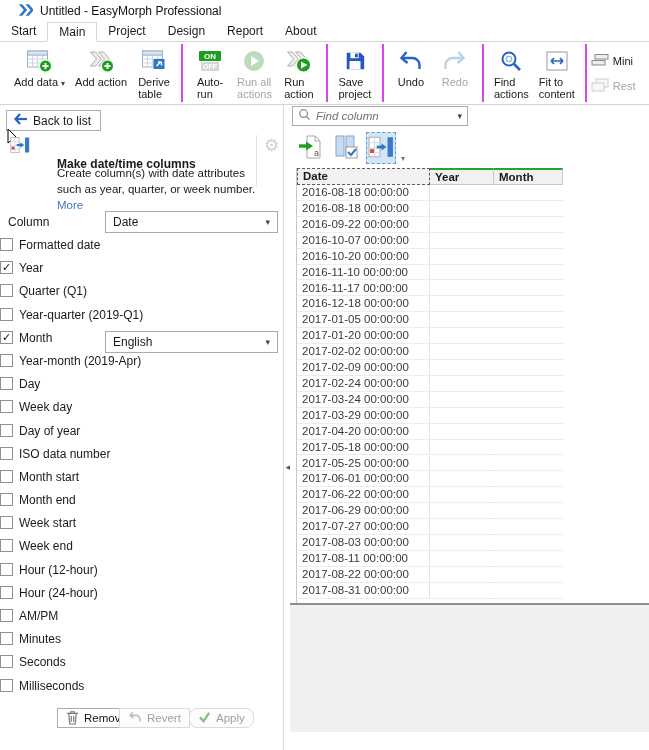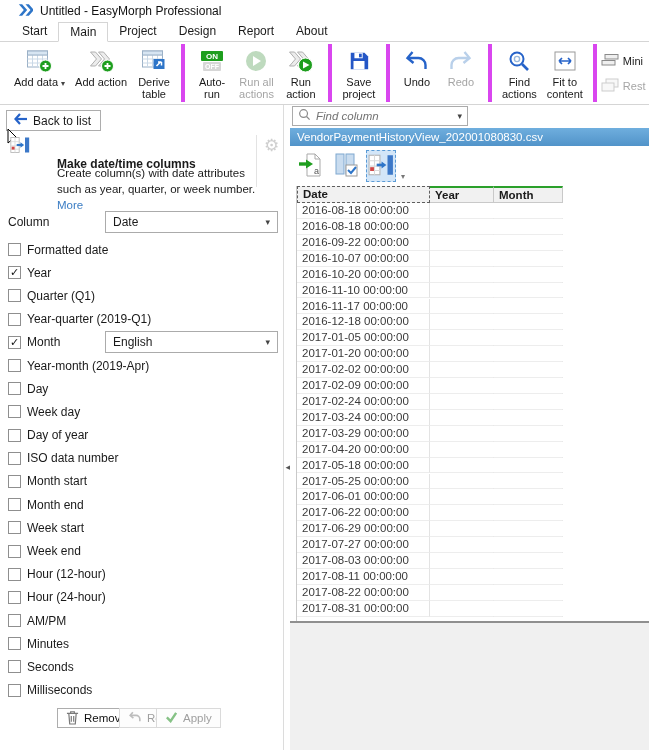--- a/index.html
+++ b/index.html
@@ -5,32 +5,32 @@
   * { box-sizing: border-box; margin: 0; padding: 0; }
   html,body { width: 649px; height: 750px; overflow: hidden; }
   body { font-family: "Liberation Sans", sans-serif; font-size: 12px; color: #1a1a1a;
          background: #fff; cursor: default; position: relative; }
 
   
   .titlebar { height: 22px; display: flex; align-items: center; padding-left: 18px; gap: 7px; background: #fff; }
   .titlebar .title { font-size: 12px; color: #111; }
 
   
-  .menubar { height: 20px; display: flex; align-items: center; padding-left: 11px; position: relative; }
+  .menubar { height: 20px; display: flex; align-items: center; padding-left: 0; position: relative; }
   .menubar::after { content:""; position:absolute; left:0; right:0; bottom:0; height:1px; background:#d5d5d5; }
   .menutab { padding: 0 11px; line-height: 19px; height: 20px; position: relative; z-index: 1; color:#1a1a1a; }
   .menutab.active { background:#fff; border:1px solid #d5d5d5; border-bottom:1px solid #fff; }
 
   
   .toolbar { height: 63px; display: flex; align-items: stretch; border-bottom: 1px solid #d5d5d5; padding: 2px 0 2px 4px; background:#fff; }
-  .tb-group { display: flex; padding: 0 5px; border-right: 4px solid #d946ef; }
+  .tb-group { display: flex; padding: 0 5px; border-right: 2px solid #d946ef; }
   .tb-group:last-child { border-right: none; }
   .tb-item { display: flex; flex-direction: column; align-items: center; padding: 1px 5px 0; min-width: 44px; }
   .tb-item .ico { height: 27px; display: flex; align-items: center; margin-top: 2px; }
-  .tb-item .lbl { font-size: 11px; line-height: 12px; text-align: center; margin-top: 2px; color: #1a1a1a; white-space: nowrap; }
+  .tb-item .lbl { font-size: 11px; line-height: 12px; text-align: left; margin-top: 2px; color: #1a1a1a; white-space: nowrap; }
   .tb-item.disabled .lbl { color: #a5a5a5; }
   .tb-caret { font-size: 8px; color: #444; margin-left: 3px; }
   .tb-vgroup { display: flex; flex-direction: column; justify-content: space-around; padding: 4px 4px; min-width: 95px; }
   .tb-vitem { display: flex; align-items: center; gap: 4px; font-size: 11px; white-space: nowrap; color:#1a1a1a; }
   .tb-vitem.disabled { color: #a5a5a5; }
 
   
   .main { position: absolute; top: 105px; left: 0; width: 649px; height: 645px; background: #fff; }
   .left-panel { position: absolute; left: 0; top: 0; width: 284px; height: 645px; border-right: 1px solid #dcdcdc; background: #fff; }
   .right-panel { position: absolute; left: 290px; top: 0; width: 359px; height: 645px; background: #fff; }
@@ -46,32 +46,32 @@
   .more-link { color: #3b7dc4; }
   .header-sep { position: absolute; left: 246px; top: 0; width: 1px; height: 52px; background: #e3e3e3; }
   .gear { position: absolute; left: 254px; top: 2px; font-size: 17px; color: #cfcfcf; line-height: 17px; }
   .column-row { position: absolute; left: 0; top: 106px; width: 268px; height: 24px; }
   .column-row .cr-label { position: absolute; left: 8px; top: 4px; }
   .combo { position: absolute; border: 1px solid #ababab; background: #fff; height: 22px; display: flex; align-items: center;
            padding: 0 7px; font-size: 12px; }
   .combo .caret { margin-left: auto; font-size: 9px; color: #444; }
   .combo.col-combo { left: 105px; top: 0; width: 173px; }
   .checkbox-list { position: absolute; left: 0; top: 133px; width: 284px; }
-  .cb-row { position: relative; height: 23.2px; display: flex; align-items: center; padding-left: 8px; }
+  .cb-row { position: relative; height: 23.2px; display: flex; align-items: flex-start; }
   .cb-box { width: 13px; height: 13px; border: 1px solid #8f8f8f; background: #fff; display: inline-flex; align-items: center;
             justify-content: center; font-size: 11px; line-height: 11px; color: #111; flex: none; }
   .cb-label { margin-left: 6px; font-size: 12px; }
   .cb-row .combo { left: 105px; top: 0; width: 173px; }
   .footer-buttons { position: absolute; left: 0; top: 603px; width: 284px; height: 21px; }
   .fbtn { position: absolute; height: 20px; display: inline-flex; align-items: center; gap: 5px; padding: 0 8px;
           border: 1px solid #adadad; background: #fff; font-size: 11.5px; color: #111; }
   .fbtn.disabled { border-color: #dadada; color: #9f9f9f; background: #fdfdfd; }
   .fbtn-remove { left: 57px; }
   .fbtn-revert { left: 119px; }
-  .fbtn-apply  { left: 156px; }
+  .fbtn-apply  { left: 189px; border-radius: 8px; }
 
   
   .find-row { height: 23px; position: relative; background: #fff; }
   .find-box { position: absolute; left: 2px; top: 1px; width: 176px; height: 20px; border: 1px solid #ababab;
               display: flex; align-items: center; padding: 0 5px; gap: 5px; background: #fff; }
   .find-box .ph { font-style: italic; color: #737373; font-size: 11.5px; flex: 1; }
   .find-box .caret { font-size: 9px; color: #444; }
   .dataset-tab { height: 18px; background: linear-gradient(#6faede, #5193c9); color: #fff; font-size: 11.5px;
                  line-height: 18px; padding-left: 7px; white-space: nowrap; overflow: hidden; }
   .rp-content { position: relative; height: 475px; background: #fff; }
@@ -416,21 +416,20 @@
     <div class="find-row">
       <div class="find-box">
         <span id="search-icon"><svg width="13" height="13" viewBox="0 0 14 14">
               <circle cx="6" cy="6" r="4.2" fill="none" stroke="#8a8a8a" stroke-width="1.3"></circle>
               <path d="M9.2 9.2l3.3 3.3" stroke="#8a8a8a" stroke-width="1.4"></path>
             </svg></span>
         <span class="ph">Find column</span>
         <span class="caret">▾</span>
       </div>
     </div>
-    <div class="dataset-tab">VendorPaymentHistoryView_202001080830.csv</div>
     <div class="rp-content">
       <div class="action-icons">
         <div class="aicon">
             <span id="ai-import"><svg width="26" height="26" viewBox="0 0 26 26">
                 <path d="M9 2h8l5 5v17H9z" fill="#fff" stroke="#a9a9a9"></path>
                 <path d="M17 2v5h5" fill="none" stroke="#a9a9a9"></path>
                 <path d="M1 12h8" stroke="#1e9e1e" stroke-width="3.4"></path>
                 <path d="M8 7.5L15 12l-7 4.5z" fill="#1e9e1e"></path>
                 <text x="16" y="22" font-size="9" fill="#555">a</text>
               </svg></span>

